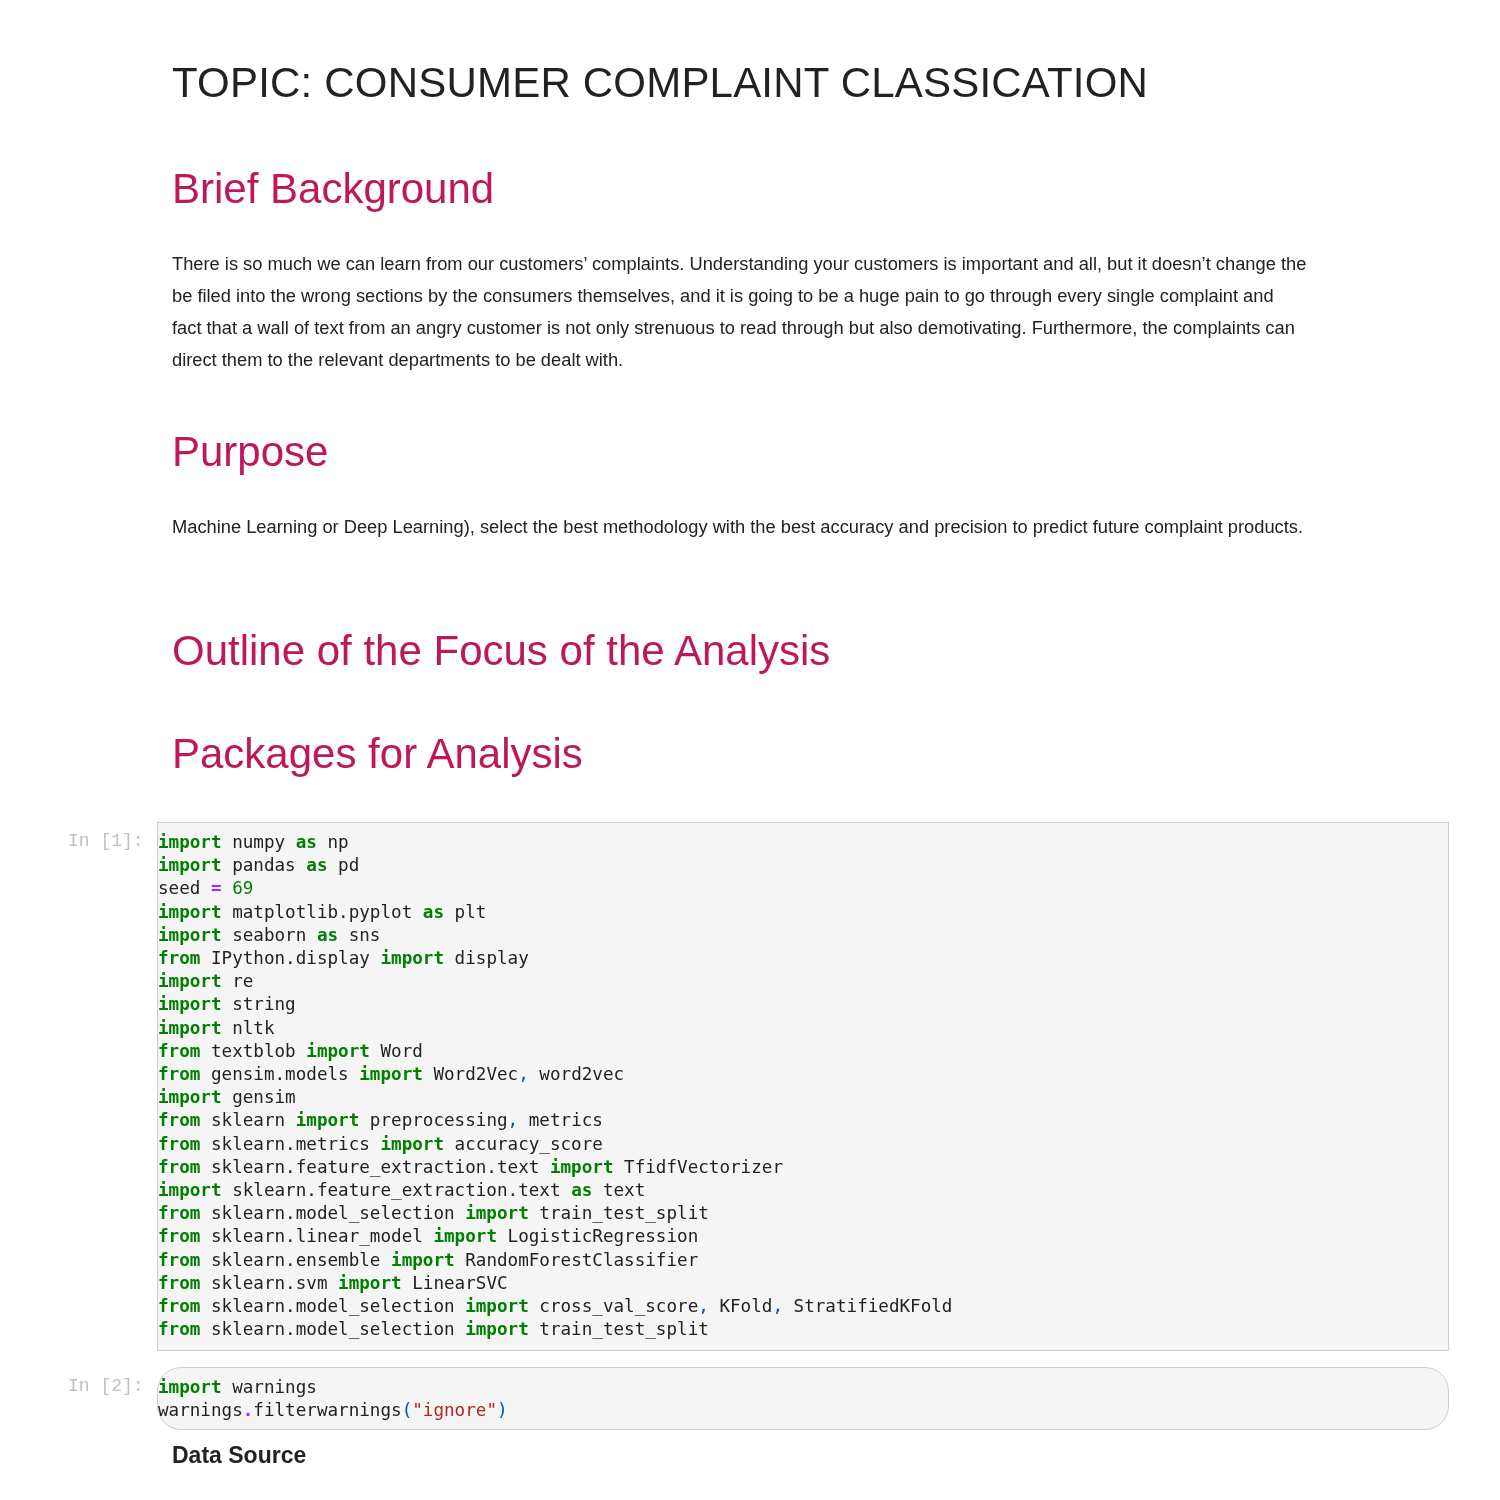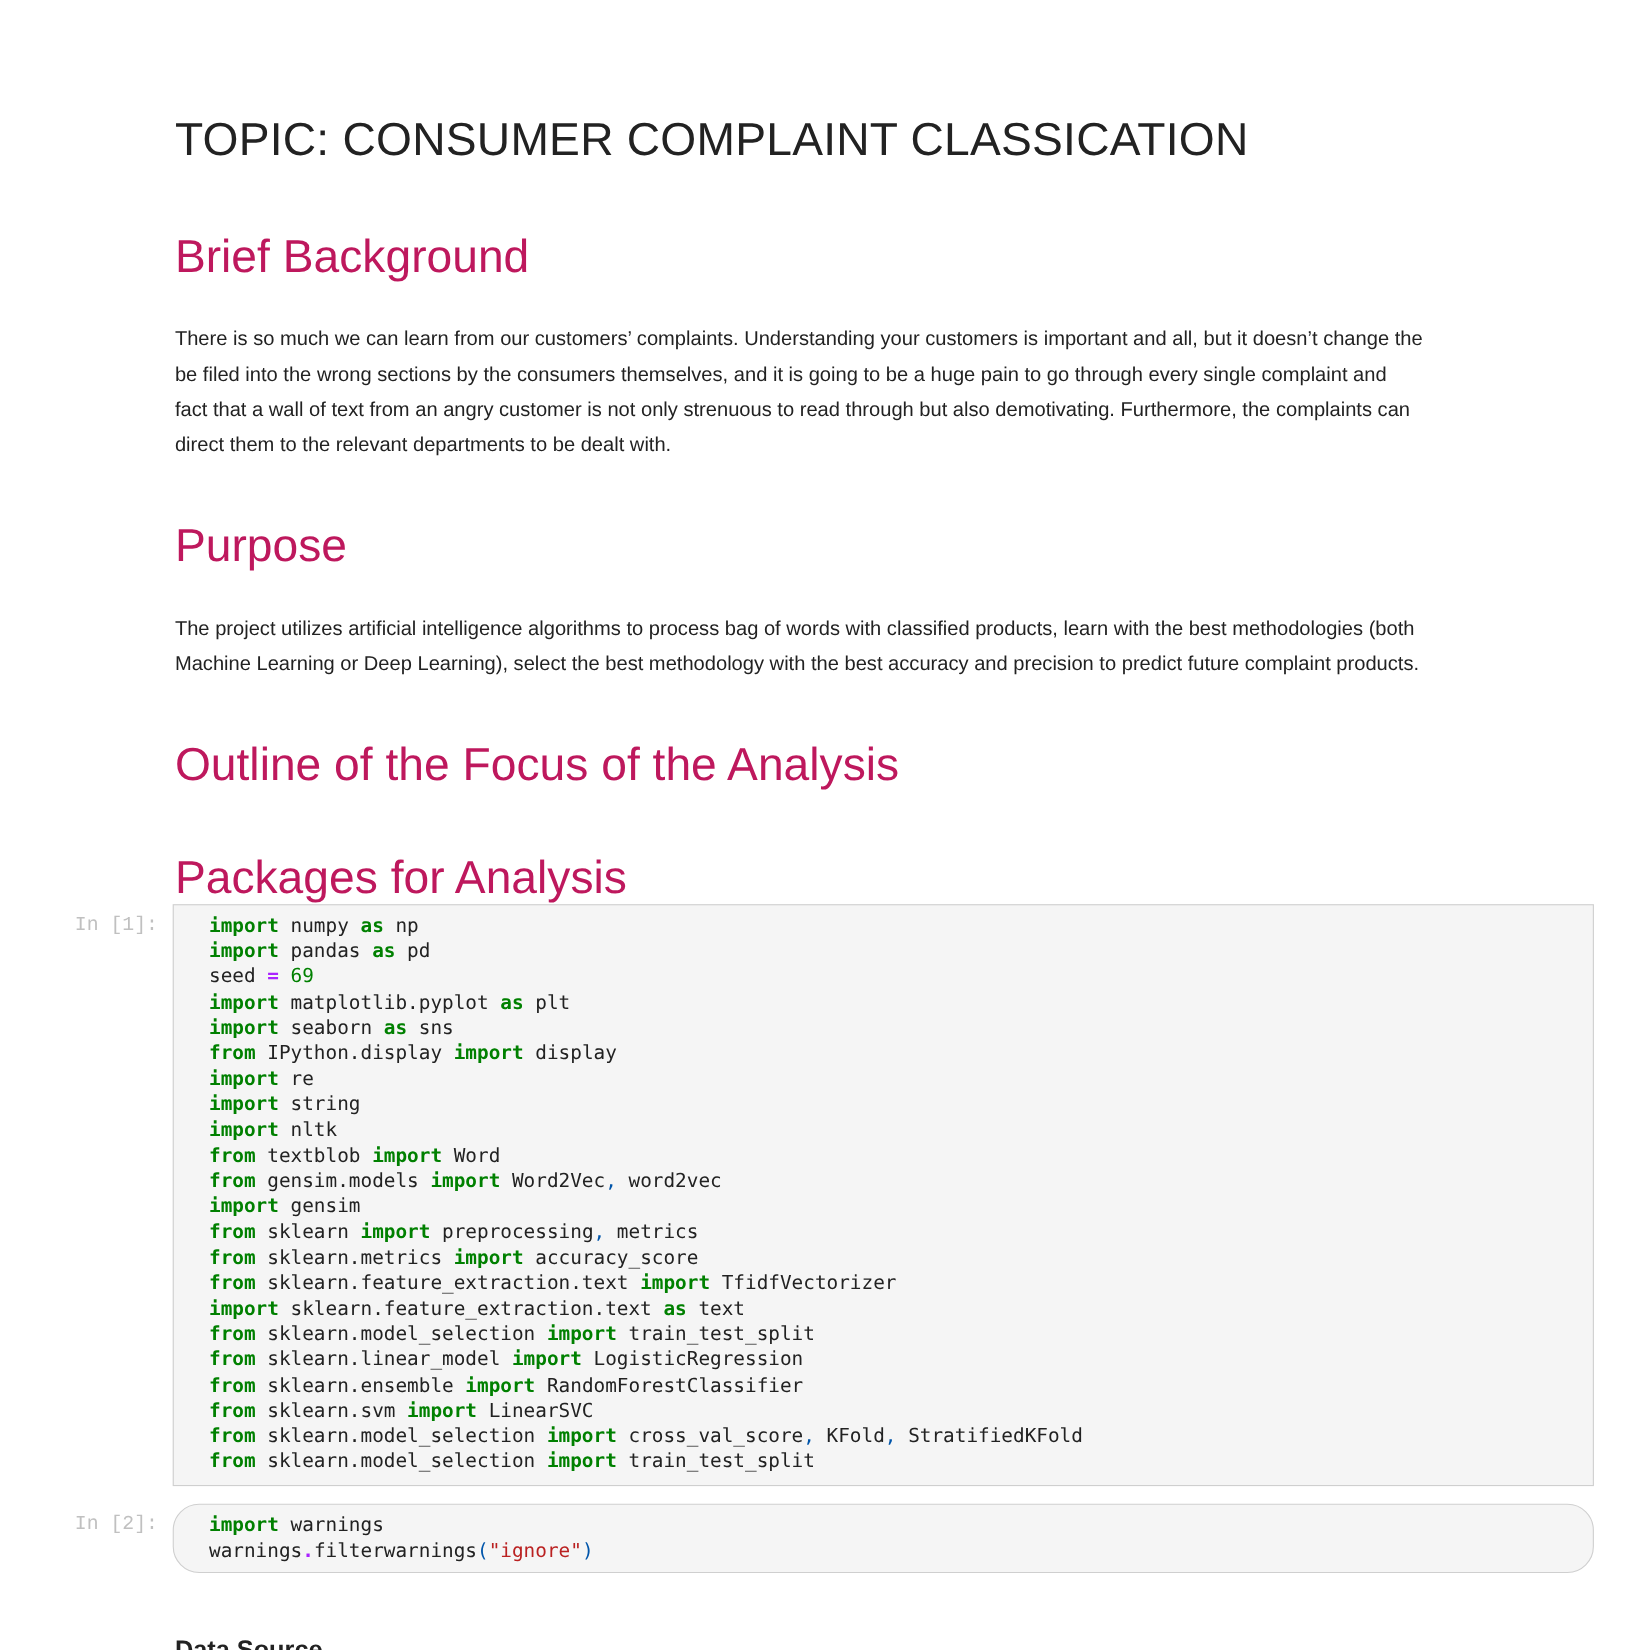--- a/index.html
+++ b/index.html
@@ -1,35 +1,35 @@
 <!DOCTYPE html>
 <html><head>
   <meta charset="utf-8">
   <style>
     html, body { margin: 0; padding: 0; background: #ffffff; }
     body {
       width: 1500px; height: 1500px; overflow: hidden; position: relative;
       font-family: "Liberation Sans", sans-serif; color: #000;
     }
     .nb { position: absolute; left: 0; top: 0; width: 1500px; }
-    .md { position: absolute; left: 159px; width: 1270px; color: #222; margin-top: 44px; }
+    .md { position: absolute; left: 172px; width: 1270px; color: #222; }
     .h1 { font-size: 42px; line-height: 50px; font-weight: 400; margin: 0; letter-spacing: 0.2px; color:#222; }
     .h2 { font-size: 42px; line-height: 50px; font-weight: 400; margin: 0; color:#be185d; }
     .para { font-size: 18.3px; line-height: 32px; margin: 0; color: #222; }
     .h4 { font-size: 23px; font-weight: 700; margin: 0; color:#222; }
     .cell { position: absolute; left: 0; width: 1500px; }
     .prompt {
       position: absolute; left: 68px; width: 82px;
       font-family: Liberation Mono, monospace; font-size: 18px; line-height: 23px;
       color: #c0c0c0; text-align: left;
     }
     .input-area {
       position: absolute; left: 157px; width: 1292px;
       background: #f5f5f5; border: 1px solid #cfcfcf; box-sizing: border-box;
-      padding: 8px 15px 8px 32px;
+      padding: 8px 15px 8px 0;
     }
     pre.code {
       margin: 0; font-family: "DejaVu Sans Mono", monospace; font-size: 17.6px;
       line-height: 23.2px; color: #222; white-space: pre;
     }
     .kw { color: #008000; font-weight: bold; }
     .op { color: #aa22ff; font-weight: bold; }
     .num { color: #008000; }
     .pun { color: #0055aa; }
     .str { color: #ba2121; }
@@ -50,21 +50,20 @@
     <p class="para">There is so much we can learn from our customers’ complaints. Understanding your customers is important and all, but it doesn’t change the</p>
     <p class="para">be filed into the wrong sections by the consumers themselves, and it is going to be a huge pain to go through every single complaint and</p>
     <p class="para">fact that a wall of text from an angry customer is not only strenuous to read through but also demotivating. Furthermore, the complaints can</p>
     <p class="para">direct them to the relevant departments to be dealt with.</p>
   </div>
 
   <div class="md" style="top:427px;">
     <h2 class="h2">Purpose</h2>
   </div>
   <div class="md" style="top:511px;">
-    <p class="para">The project utilizes artificial intelligence algorithms to process bag of words with classified products, learn with the best methodologies (both</p>
     <p class="para">Machine Learning or Deep Learning), select the best methodology with the best accuracy and precision to predict future complaint products.</p>
   </div>
 
   <div class="md" style="top:626px;">
     <h2 class="h2">Outline of the Focus of the Analysis</h2>
   </div>
 
   <div class="md" style="top:729px;">
     <h2 class="h2">Packages for Analysis</h2>
   </div>

